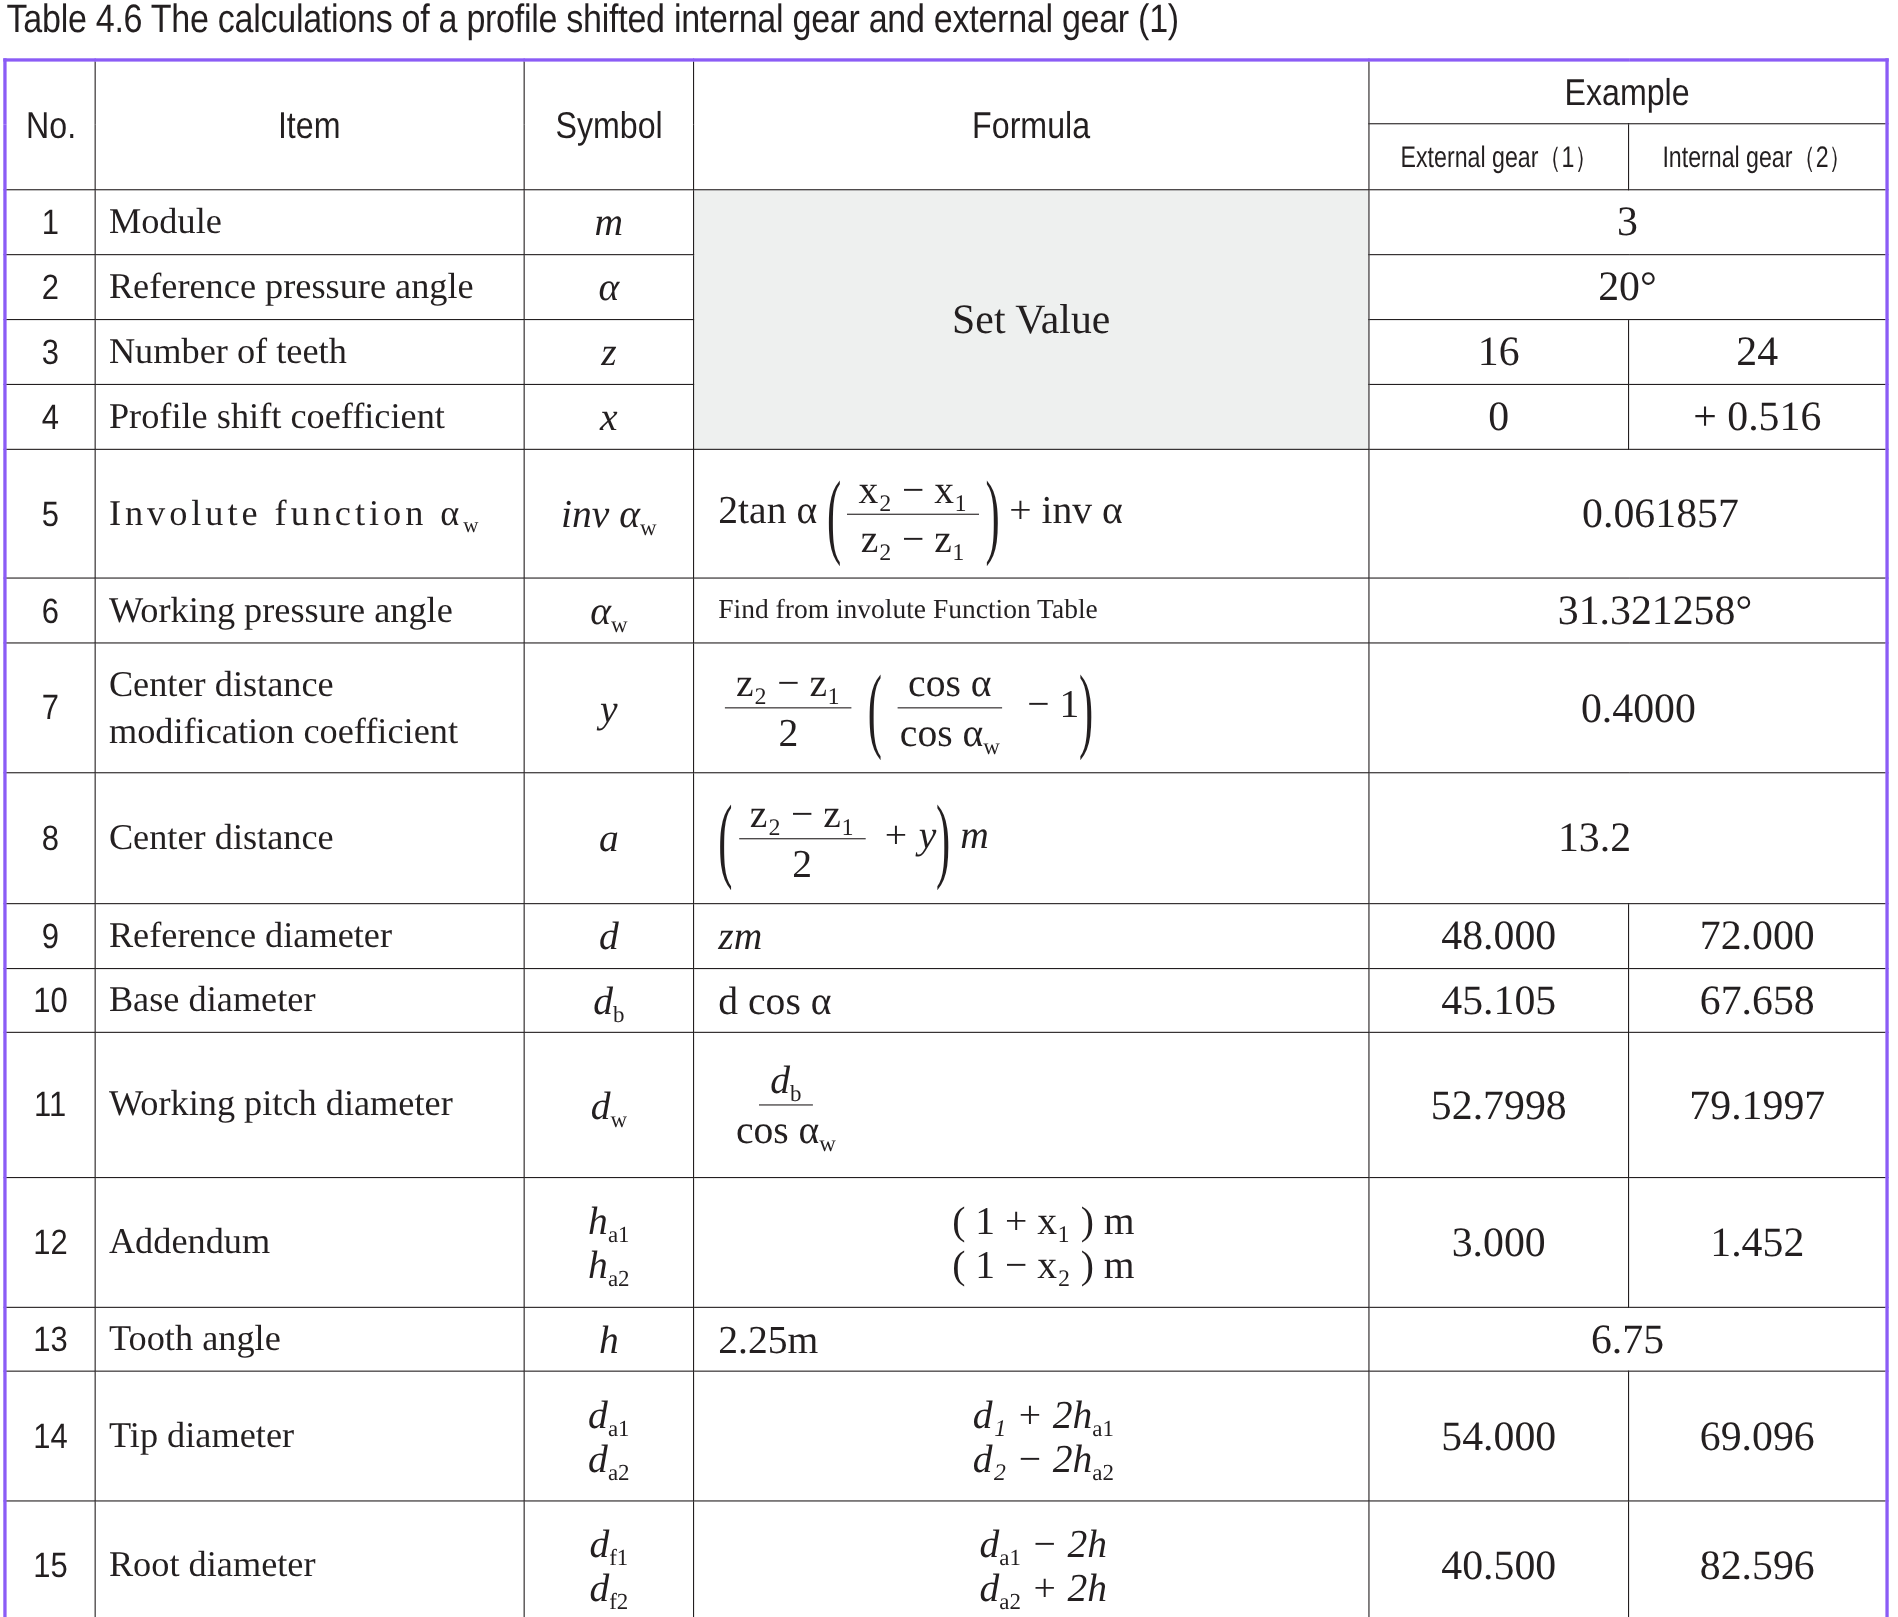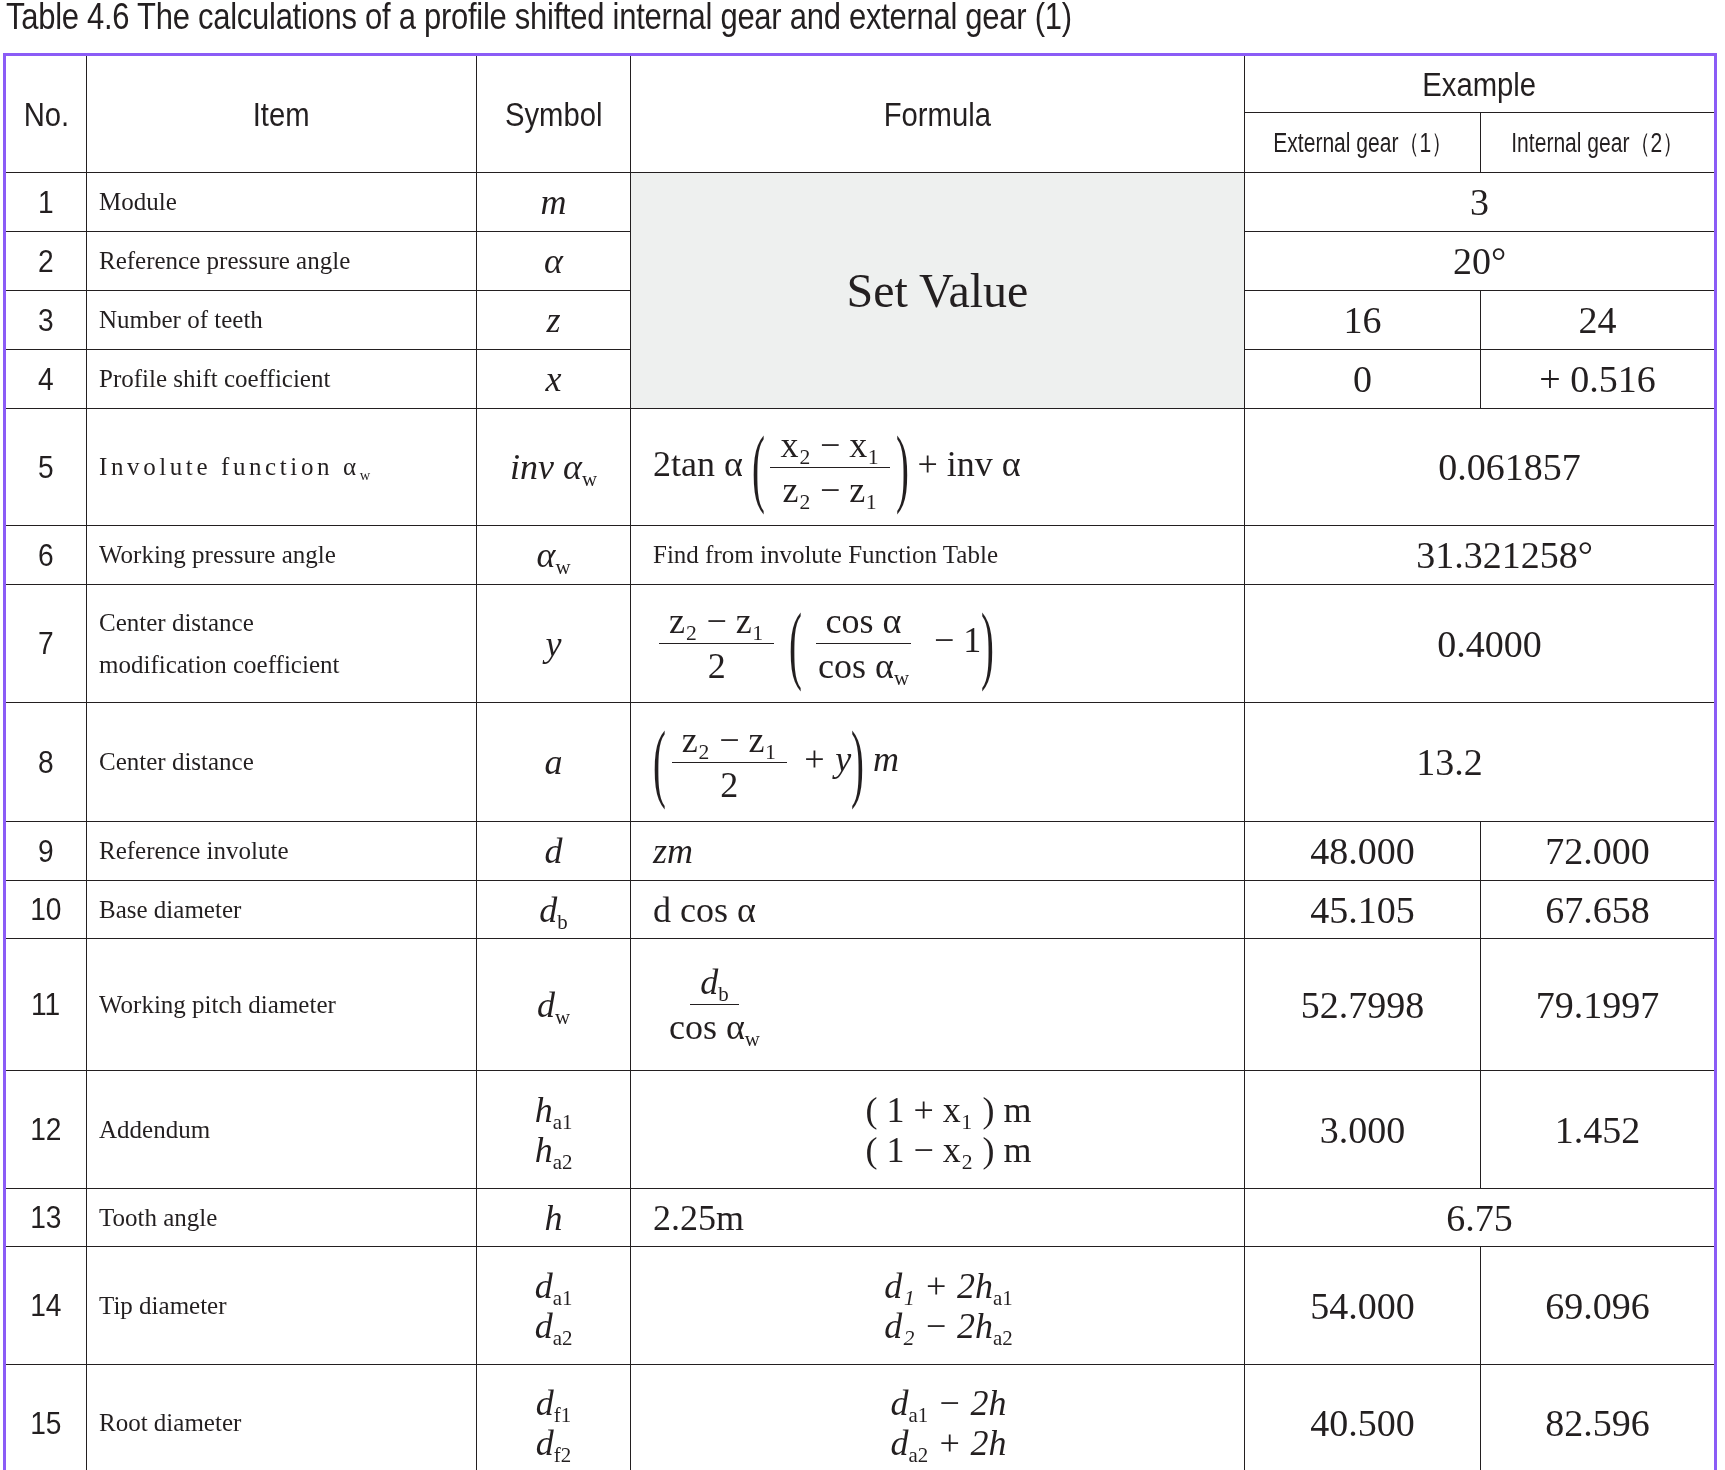--- a/index.html
+++ b/index.html
@@ -17,30 +17,30 @@
   table.gear td, table.gear th {
     border: 1.5px solid #231f20; padding: 0; font-weight: normal;
     vertical-align: middle; overflow: hidden; white-space: nowrap;
   }
   .hdr { font-family: "Liberation Sans", sans-serif; font-size: 34px; text-align: center; }
   .hdr span { display: inline-block; transform: scaleX(0.86); }
   .hdr-sub { font-size: 27px; }
   .hdr-sub span { transform: scaleX(0.78); }
   .no { font-family: "Liberation Sans", sans-serif; font-size: 32px; text-align: center; }
   .no span { display: inline-block; transform: scaleX(0.88); }
-  .item { font-family: "Liberation Serif", serif; font-size: 25px; padding-left: 12px !important; }
+  .item { font-family: "Liberation Serif", serif; font-size: 33px; padding-left: 12px !important; }
   .item.spaced { letter-spacing: 3.6px; }
   .item.two-line { line-height: 42px; }
   .sym { font-family: "Liberation Serif", serif; font-size: 36px; text-align: center; font-style: italic; }
   .sym.stack { line-height: 40px; }
   .formula { font-family: "Liberation Serif", serif; font-size: 36px; padding-left: 22px !important; }
   .formula.small { font-size: 25px; }
   .val { font-family: "Liberation Serif", serif; font-size: 38px; text-align: center; }
   .gray { background: #eef0ef; }
-  .setval { font-family: "Liberation Serif", serif; font-size: 48px; text-align: center; }
+  .setval { font-family: "Liberation Serif", serif; font-size: 38px; text-align: center; }
   .thick-top td { border-top: 3px solid #231f20; }
   i.v { font-style: italic; }
   sub, .sb { font-size: 0.58em; font-style: normal; vertical-align: -0.35em; line-height: 0; }
   .frac { display: inline-flex; flex-direction: column; align-items: center; vertical-align: middle; margin: 0 6px; }
   .frac .num { padding: 0 10px 2px 10px; border-bottom: 1.5px solid #231f20; line-height: 40px; }
   .frac .den { padding: 2px 10px 0 10px; line-height: 40px; }
   .paren { display: inline-block; font-size: 86px; font-weight: 100; vertical-align: middle; transform: scaleX(0.45); line-height: 80px; margin: 0 -8px; color: #231f20; }
   .lines div { line-height: 40px; text-align: center; }
 </style>
 </head>
@@ -155,21 +155,21 @@
             <span class="num">z₂ − z₁</span>
             <span class="den">2</span>
           </span>
       <i class="v">+ y</i><span class="paren">)</span> <i class="v">m</i>
     </td>
     <td colspan="2" class="val"><span style="padding-right:60px">13.2</span></td>
   </tr>
 
   <tr style="height:59px">
     <td class="no"><span>9</span></td>
-    <td class="item">Reference involute</td>
+    <td class="item">Reference diameter</td>
     <td class="sym">d</td>
     <td class="formula" style="font-style:italic">zm</td>
     <td class="val">48.000</td>
     <td class="val">72.000</td>
   </tr>
 
   <tr style="height:58px">
     <td class="no"><span>10</span></td>
     <td class="item">Base diameter</td>
     <td class="sym"><span>d</span><span class="sb">b</span></td>

